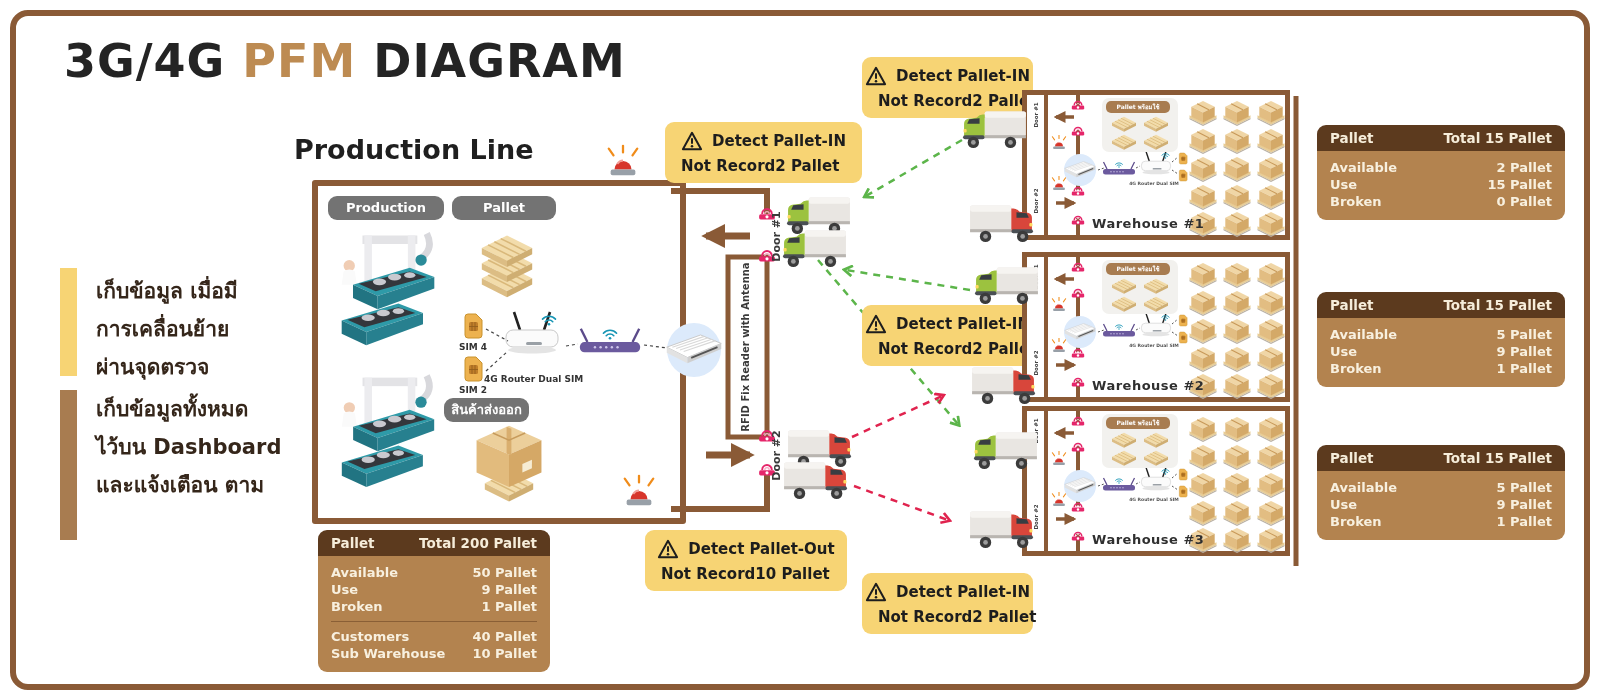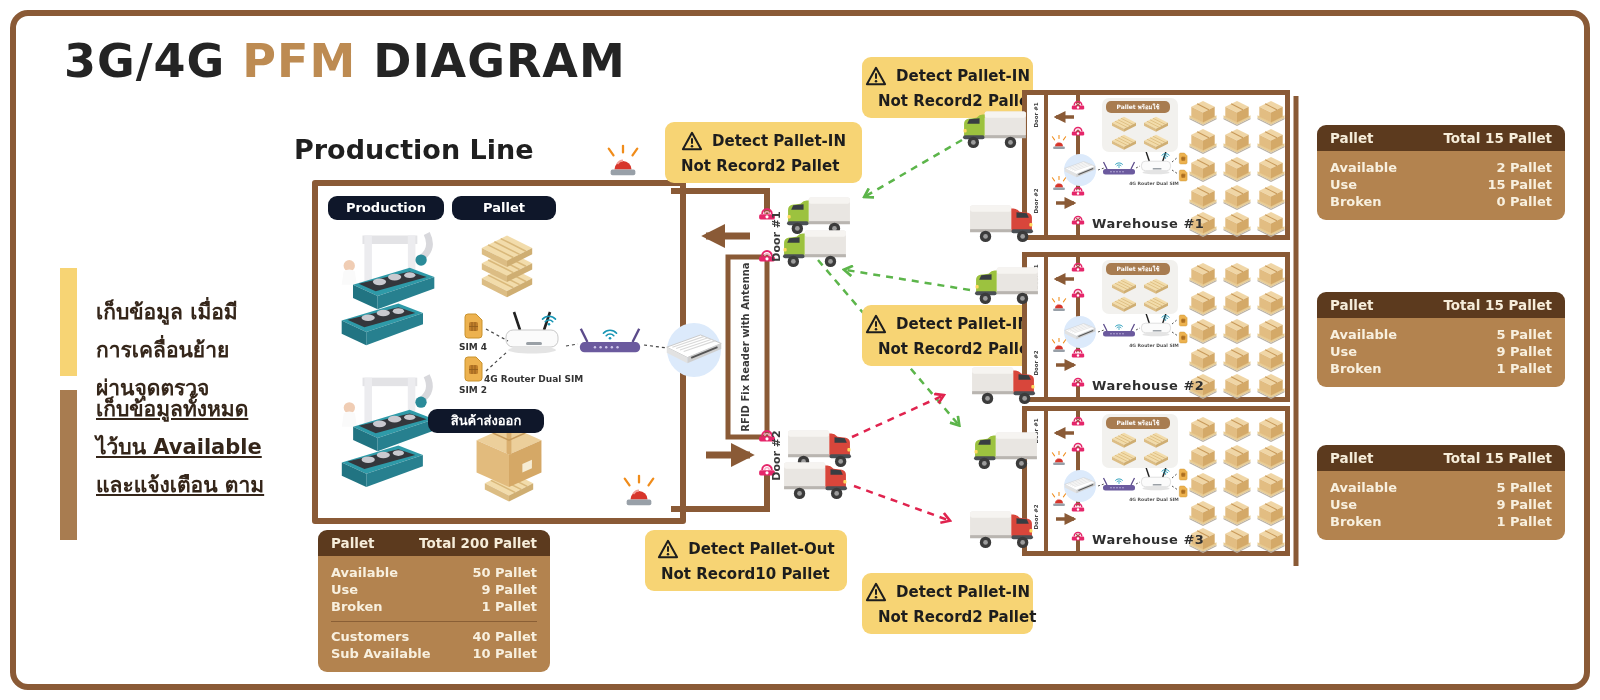--- a/index.html
+++ b/index.html
@@ -7,21 +7,21 @@
          font-family:"DejaVu Sans","Liberation Sans",sans-serif;color:#262626;}
   .abs{position:absolute;}
   #frame{position:absolute;left:10px;top:10px;width:1568px;height:668px;
          border:6px solid #8a5a36;border-radius:18px;}
   #title{position:absolute;left:64px;top:34px;font-size:46px;font-weight:800;letter-spacing:1px;color:#242424;white-space:nowrap;}
   #title .hl{color:#bd8b52;}
   .note-bar{position:absolute;width:17px;}
   .note-text{position:absolute;font-size:21px;font-weight:700;color:#35261a;line-height:38px;white-space:nowrap;}
   #prod-heading{position:absolute;left:294px;top:134px;font-size:27px;font-weight:800;color:#1f1f1f;}
   #prod-box{position:absolute;left:312px;top:180px;width:362px;height:332px;border:6px solid #8a5a36;border-radius:3px;background:#fff;}
-  .banner{position:absolute;height:24px;background:#0f172a;border-radius:9px;color:#fff;
+  .banner{position:absolute;height:24px;background:#737373;border-radius:9px;color:#fff;
           font-size:13px;font-weight:700;text-align:center;line-height:24px;}
   .tinylabel{position:absolute;font-size:9px;font-weight:700;color:#333;text-align:center;white-space:nowrap;}
   .rot{transform:rotate(-90deg);transform-origin:center center;}
   .doorlabel{position:absolute;font-size:11px;font-weight:700;color:#3a3a3a;text-align:center;white-space:nowrap;}
   #rfid-label{position:absolute;left:662px;top:340px;width:170px;height:14px;font-size:10px;font-weight:700;
               color:#3a3a3a;text-align:center;transform:rotate(-90deg);transform-origin:center center;white-space:nowrap;}
   .callout{position:absolute;background:#F7D474;border-radius:9px;padding:9px 12px 8px;color:#1d1d1d;box-sizing:border-box;}
   .co-line1{display:flex;align-items:center;justify-content:center;gap:9px;font-weight:700;font-size:15px;white-space:nowrap;}
   .co-line2{display:flex;justify-content:space-between;font-weight:700;font-size:15px;margin-top:6px;padding:0 14px 0 4px;white-space:nowrap;}
   .warn-svg{width:22px;height:20px;flex:0 0 auto;}
@@ -49,29 +49,29 @@
 
   <div id="frame"></div>
 
   <div id="title">
     <span>3G/4G</span>
     <span class="hl">PFM</span>
     <span>DIAGRAM</span>
   </div>
 
   <div class="note-bar" style="left:60px;top:268px;height:108px;background:#F7D474;"></div>
-  <div class="note-text" style="left:96px;top:272px;margin-top:21px;">
+  <div class="note-text" style="left:96px;top:272px;">
     <div>เก็บข้อมูล เมื่อมี</div>
     <div>การเคลื่อนย้าย</div>
     <div>ผ่านจุดตรวจ</div>
   </div>
   <div class="note-bar" style="left:60px;top:390px;height:150px;background:#A87C50;"></div>
-  <div class="note-text" style="left:96px;top:390px;text-decoration:underline;">
+  <div class="note-text" style="left:96px;top:390px;">
     <div>เก็บข้อมูลทั้งหมด</div>
-    <div>ไว้บน Available</div>
+    <div>ไว้บน Dashboard</div>
     <div>และแจ้งเตือน ตาม</div>
   </div>
 
   <div id="prod-heading">Production Line</div>
   <div id="prod-box"></div>
 
   <svg class="abs" style="left:0;top:0;" width="1600" height="700" viewBox="0 0 1600 700">
     <defs>
       <marker id="m-brownF" viewBox="0 0 10 10" refX="8" refY="5" markerWidth="3.4" markerHeight="3.4" orient="auto-start-reverse">
         <path d="M0 0 L10 5 L0 10 Z" fill="#8a5a36"></path>
@@ -344,21 +344,21 @@
       <line x1="818" y1="260" x2="958" y2="424" marker-end="url(#m-green)"></line>
     </g>
     <g stroke="#E0234E" stroke-width="2.5" stroke-dasharray="7,6" fill="none">
       <line x1="852" y1="437" x2="942" y2="396" marker-end="url(#m-red)"></line>
       <line x1="854" y1="486" x2="948" y2="520" marker-end="url(#m-red)"></line>
     </g>
   </svg>
 
   <div class="banner" style="left:328px;top:196px;width:116px;">Production</div>
   <div class="banner" style="left:452px;top:196px;width:104px;">Pallet</div>
-  <div class="banner" style="left:428px;top:398px;width:116px;margin-top:11px;">สินค้าส่งออก</div>
+  <div class="banner" style="left:444px;top:398px;width:85px;">สินค้าส่งออก</div>
   <div class="tinylabel" style="left:452px;top:342px;width:42px;">SIM 4</div>
   <div class="tinylabel" style="left:452px;top:385px;width:42px;">SIM 2</div>
   <div class="tinylabel" style="left:484px;top:374px;width:96px;">4G Router Dual SIM</div>
   <div id="rfid-label">RFID Fix Reader with Antenna</div>
   <div class="doorlabel rot" style="left:741px;top:230px;width:70px;">Door #1</div>
   <div class="doorlabel rot" style="left:741px;top:449px;width:70px;">Door #2</div>
 
   <div class="callout" style="left:665px;top:122px;width:197px;">
     <div class="co-line1">
         <svg class="warn-svg">
@@ -437,21 +437,21 @@
       <div class="stat-row">
           <span>Broken</span>
           <span>1 Pallet</span>
         </div>
       <div class="stat-div"></div>
       <div class="stat-row">
           <span>Customers</span>
           <span>40 Pallet</span>
         </div>
       <div class="stat-row">
-          <span>Sub Available</span>
+          <span>Sub Warehouse</span>
           <span>10 Pallet</span>
         </div>
     </div>
   </div>
 
   <div class="wh" style="left:1022px;top:90px;">
     <svg class="art" width="268" height="150" viewBox="0 0 268 150">
         <use href="#sym-wh"></use>
       </svg>
     <span class="chip-label">Pallet พร้อมใช้</span>

